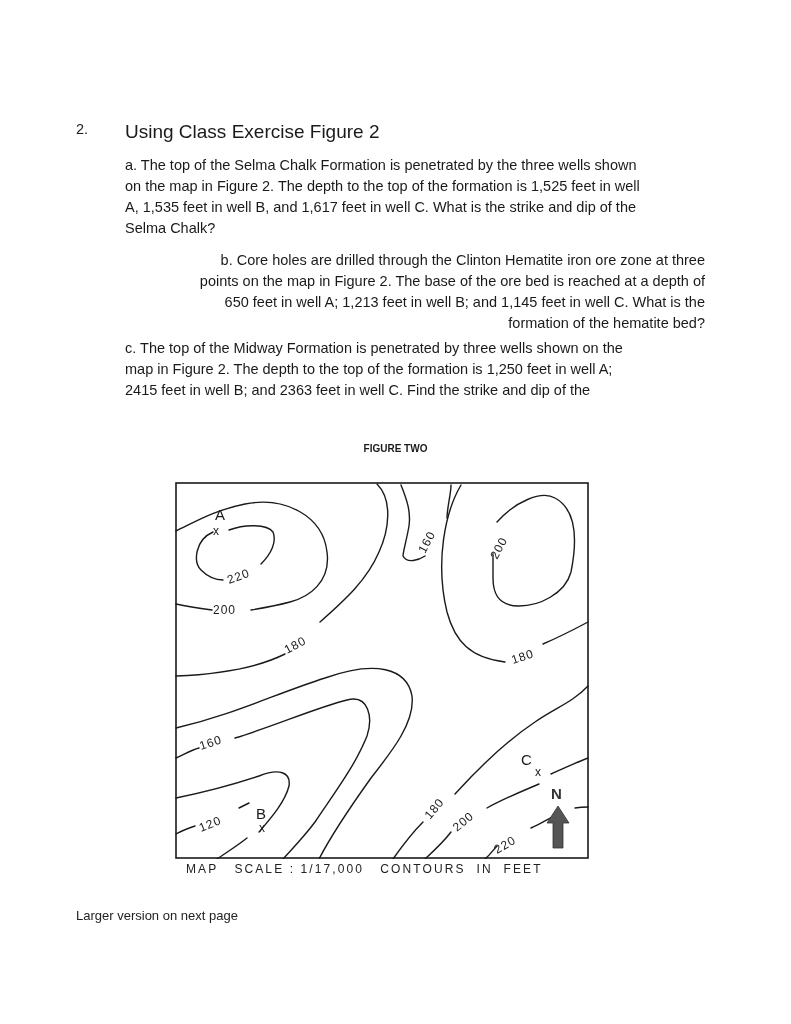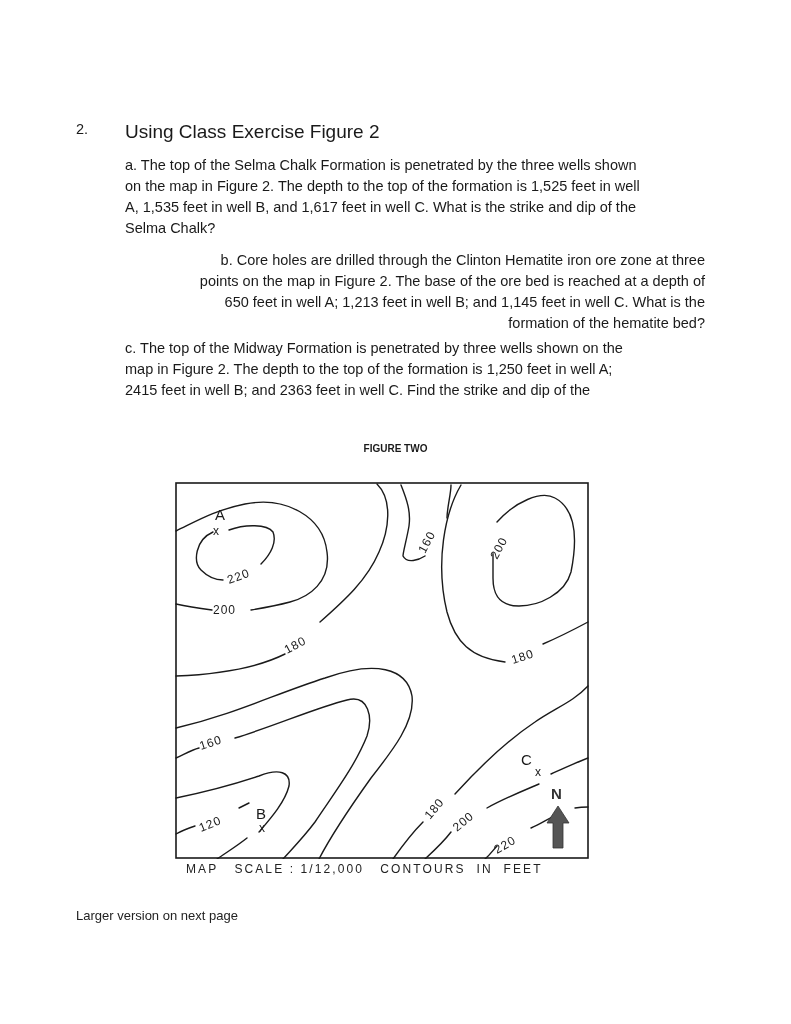--- a/index.html
+++ b/index.html
@@ -109,15 +109,15 @@
       <text class="well-x" x="360" y="294">x</text>
     </g>
 
     <g>
       <text class="north-n" x="376" y="317">N</text>
       <path d="M 383 324 L 394 341 L 388 341 L 388 366 L 378 366 L 378 341 L 372 341 Z" fill="#555" stroke="#333" stroke-width="0.8"></path>
     </g>
   </svg>
 </div>
 
-<div class="map-caption">MAP   SCALE : 1/12,000   CONTOURS  IN  FEET</div>
+<div class="map-caption">MAP   SCALE : 1/17,000   CONTOURS  IN  FEET</div>
 
 <div class="footer-note">Larger version on next page</div>
 
 </body></html>

